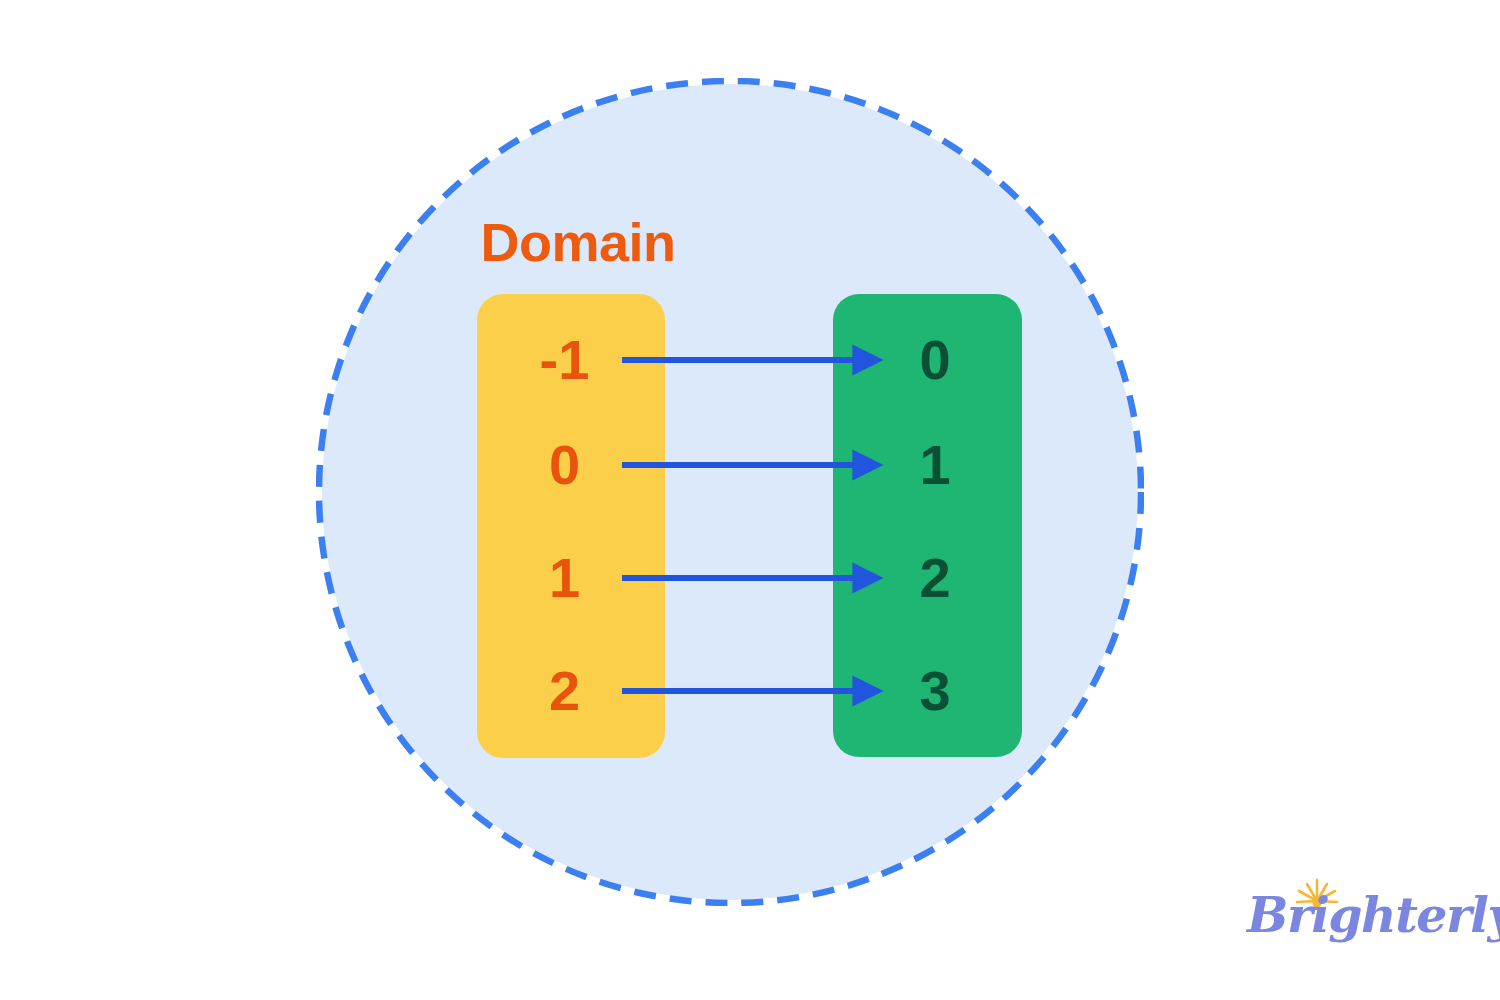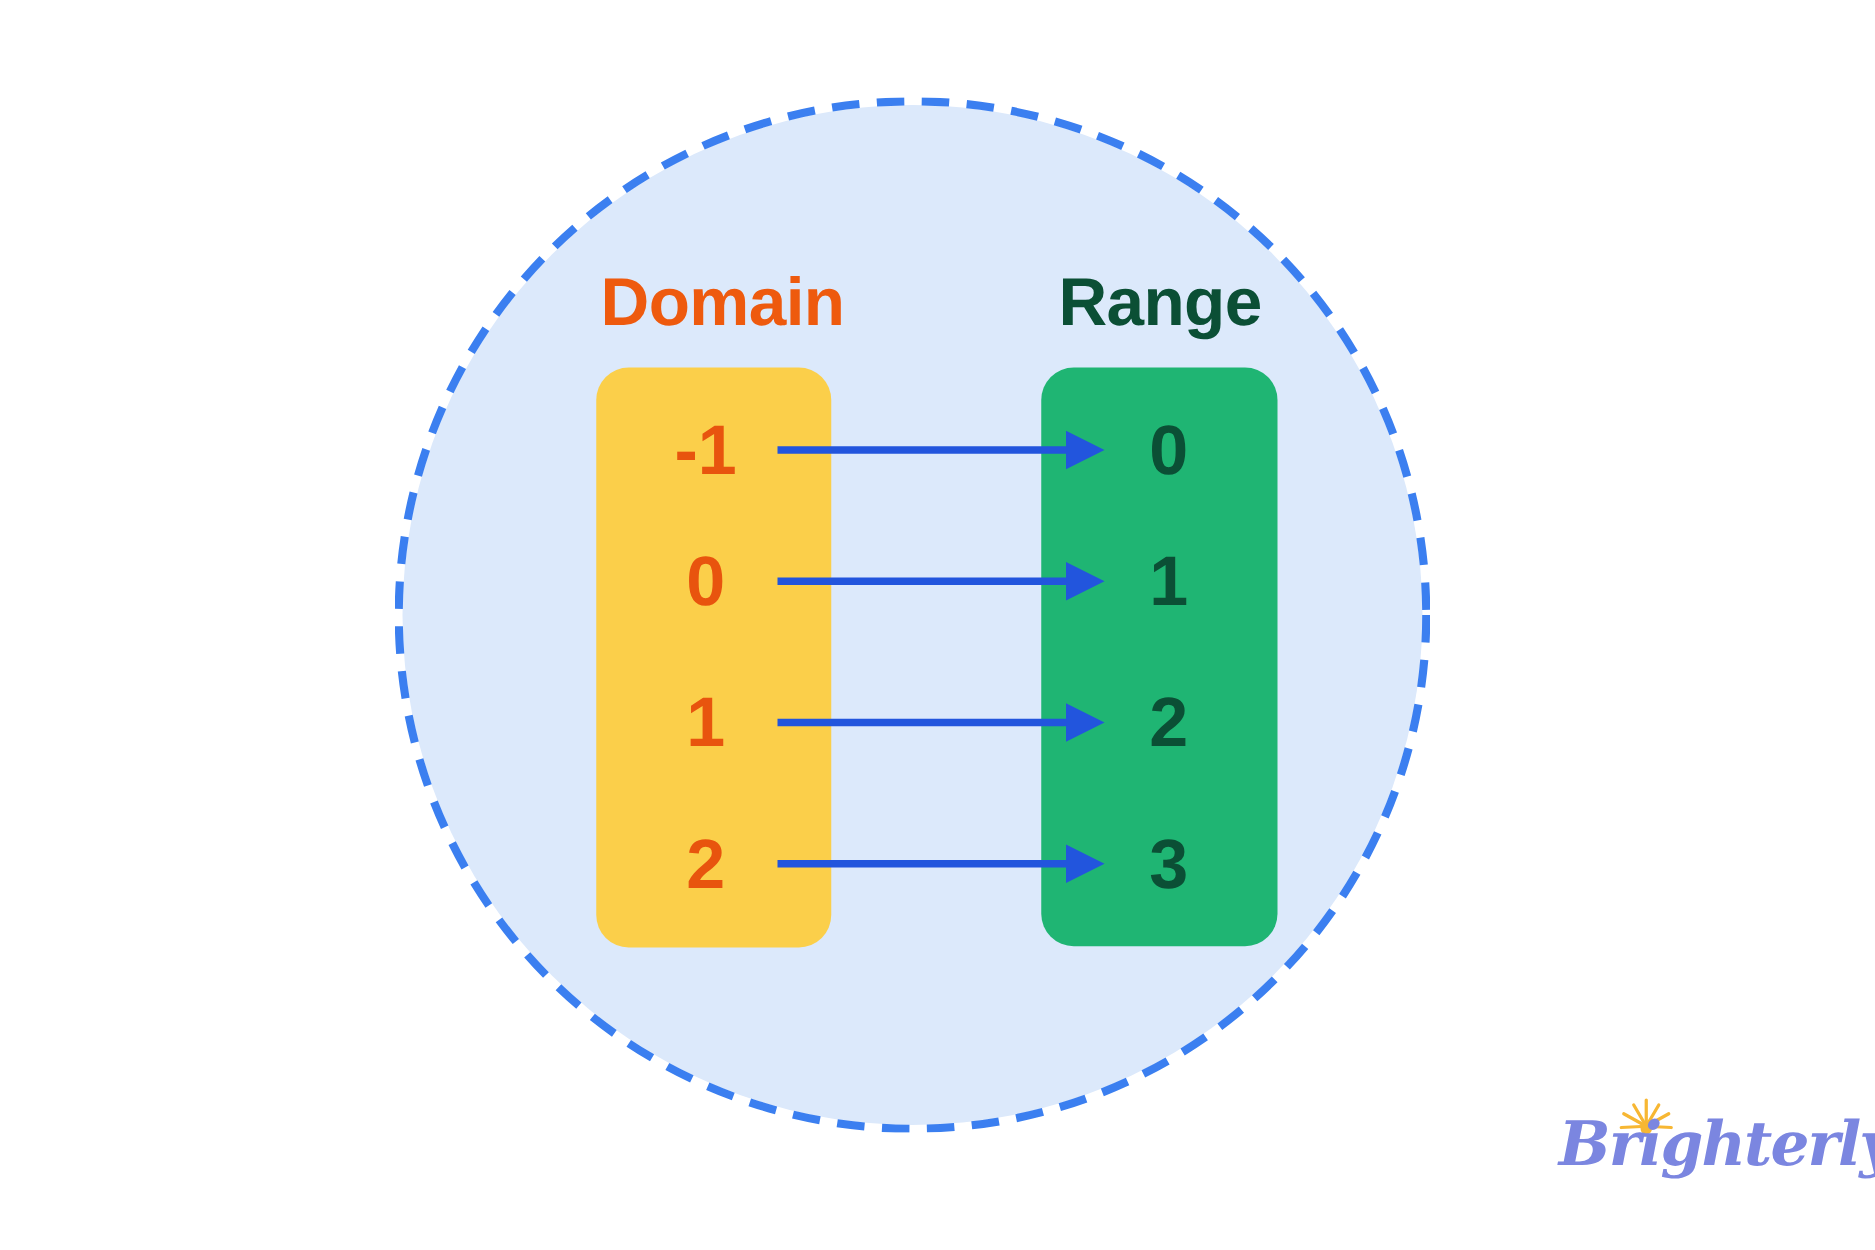--- a/index.html
+++ b/index.html
@@ -168,21 +168,20 @@
 <body>
 
 <div id="stage">
 
   <div class="universe-circle"></div>
   <svg class="universe-dash-svg" viewBox="0 0 828 828">
     <circle cx="414" cy="414" r="411" fill="none" stroke="#3b7ff0" stroke-width="6.5" stroke-dasharray="22 14" stroke-linecap="butt"></circle>
   </svg>
 
   <div class="set-label domain">Domain</div>
-  <div class="set-label range">Range</div>
 
   <div class="set-box domain-box"></div>
 
   <div class="set-box range-box"></div>
 
   <div class="set-value domain-value" style="top:328px;">-1</div>
   <div class="set-value domain-value" style="top:433px;">0</div>
   <div class="set-value domain-value" style="top:546px;">1</div>
   <div class="set-value domain-value" style="top:659px;">2</div>
 

